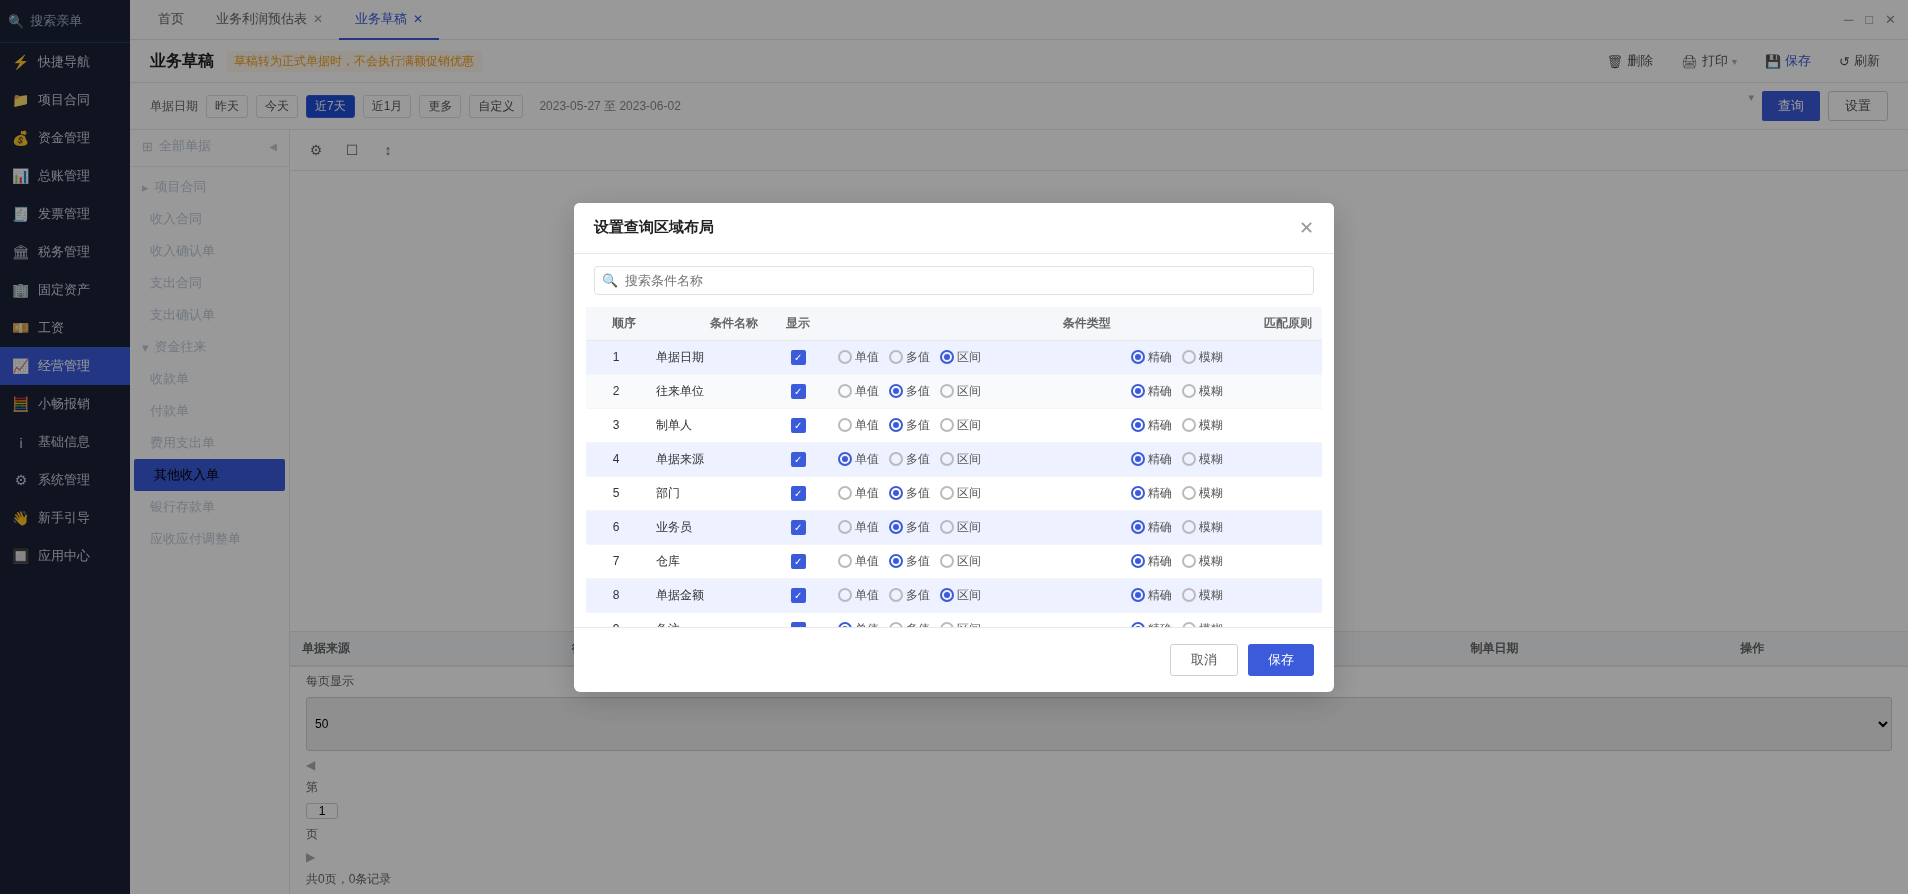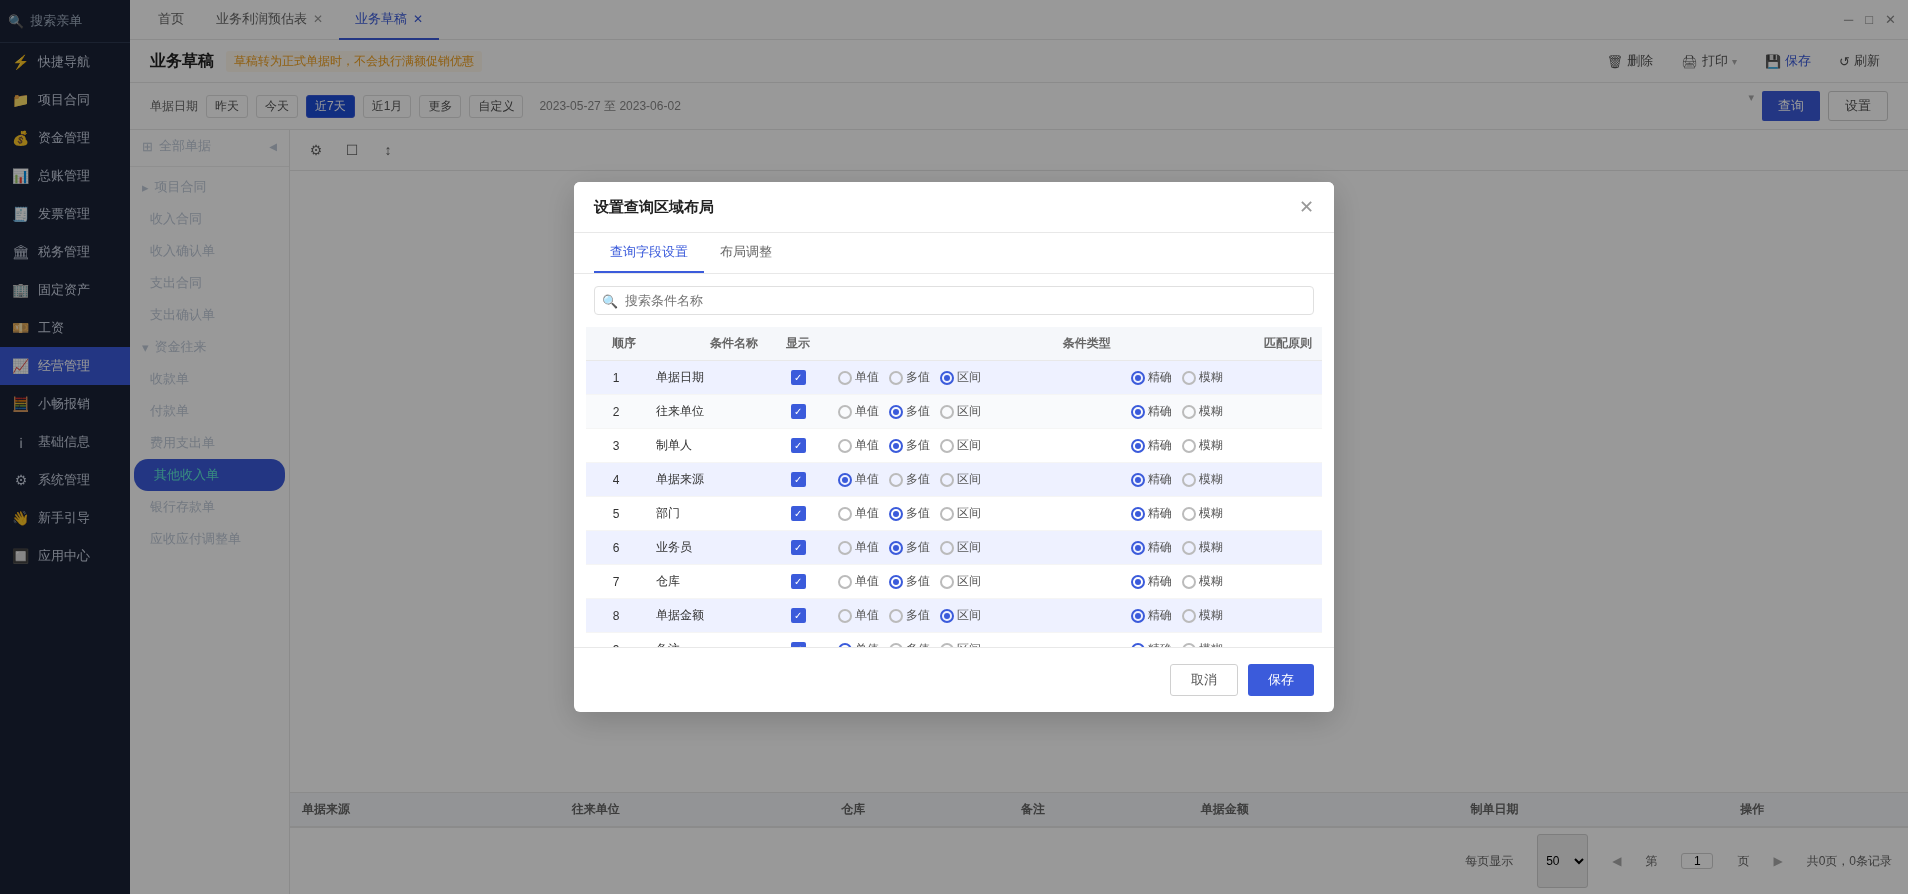--- a/index.html
+++ b/index.html
@@ -31,34 +31,34 @@
     
     .filter-bar { background: #fff; padding: 8px 20px; display: flex; align-items: center; gap: 8px; border-bottom: 1px solid #e8e8e8; }
     .filter-label { font-size: 12px; color: #666; }
     .filter-btn { font-size: 12px; padding: 2px 8px; border: 1px solid #e0e0e0; border-radius: 3px; cursor: pointer; background: #fff; color: #555; }
     .filter-btn.active { background: #1d4ed8; color: #fff; border-color: #3b5bdb; }
     .date-range { font-size: 12px; color: #888; margin-left: 8px; }
     .filter-right { margin-left: auto; display: flex; gap: 8px; }
     .query-btn { background: #3b5bdb; color: #fff; border: none; padding: 5px 16px; border-radius: 2px; cursor: pointer; font-size: 13px; }
     .set-btn { background: #fff; color: #555; border: 1px solid #d0d0d0; padding: 5px 16px; border-radius: 3px; cursor: pointer; font-size: 13px; }
     .nav-item { padding: 7px 12px 7px 20px; font-size: 13px; color: #c0cad8; cursor: pointer; }
-    .nav-item.active { color: #5eead4; background: #3b5bdb; border-radius: 14px; margin: 0 4px; }
+    .nav-item.active { color: #000000; background: #3b5bdb; border-radius: 2px; margin: 0 4px; }
     .nav-group-title { display: flex; align-items: center; gap: 6px; padding: 7px 12px; font-size: 13px; color: #c0cad8; cursor: pointer; }
     .collapse-icon { font-size: 10px; margin-left: auto; }
 
     
     .table-toolbar { background: #fff; padding: 6px 12px; display: flex; align-items: center; gap: 8px; border-bottom: 1px solid #e8e8e8; }
     .toolbar-icon { width: 28px; height: 28px; display: flex; align-items: center; justify-content: center; cursor: pointer; border-radius: 3px; color: #666; font-size: 14px; }
 
     
     .data-table { width: 100%; border-collapse: collapse; background: #fff; }
     .data-table th { background: #f5f7fa; padding: 8px 12px; text-align: left; font-size: 12px; color: #666; border-bottom: 1px solid #e8e8e8; white-space: nowrap; }
 
     
-    .bottom-bar { background: #fff; border-top: 1px solid #e8e8e8; padding: 6px 16px; display: flex; align-items: center; justify-content: flex-end; gap: 24px; font-size: 12px; color: #666; }
+    .bottom-bar { background: #fff; border-top: 1px solid #e8e8e8; padding: 6px 16px; display: flex; justify-content: flex-end; gap: 7px; font-size: 12px; color: #666; flex-direction: column; }
 
     
     .overlay { position: fixed; inset: 0; background: rgba(0,0,0,0.4); z-index: 100; display: flex; align-items: center; justify-content: center; }
 
     
     .modal { background: #fff; border-radius: 6px; width: 760px; box-shadow: 0 8px 32px rgba(0,0,0,0.18); overflow: hidden; }
     .modal-header { background: #fff; padding: 14px 20px; display: flex; align-items: center; justify-content: space-between; border-bottom: 1px solid #e8e8e8; }
     .modal-title { font-size: 15px; font-weight: 600; color: #222; }
     .modal-close { cursor: pointer; color: #999; font-size: 18px; }
 
@@ -306,24 +306,20 @@
 </div>
 
 <div class="overlay">
   <div class="modal">
 
     <div class="modal-header">
       <span class="modal-title">设置查询区域布局</span>
       <span class="modal-close">✕</span>
     </div>
 
-    <div class="modal-tabs">
-      <div class="modal-tab active">查询字段设置</div>
-      <div class="modal-tab">布局调整</div>
-    </div>
 
     <div class="modal-search">
       <div class="modal-search-wrap">
         <span class="modal-search-icon">🔍</span>
         <input class="modal-search-input" type="text" placeholder="搜索条件名称" style="">
       </div>
     </div>
 
     <div class="modal-table-wrap">
       <table class="modal-table">

